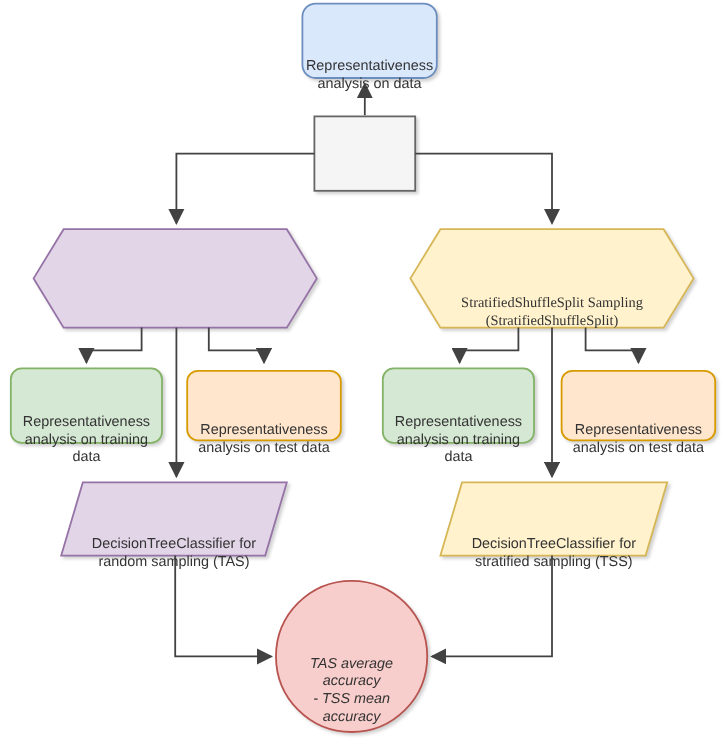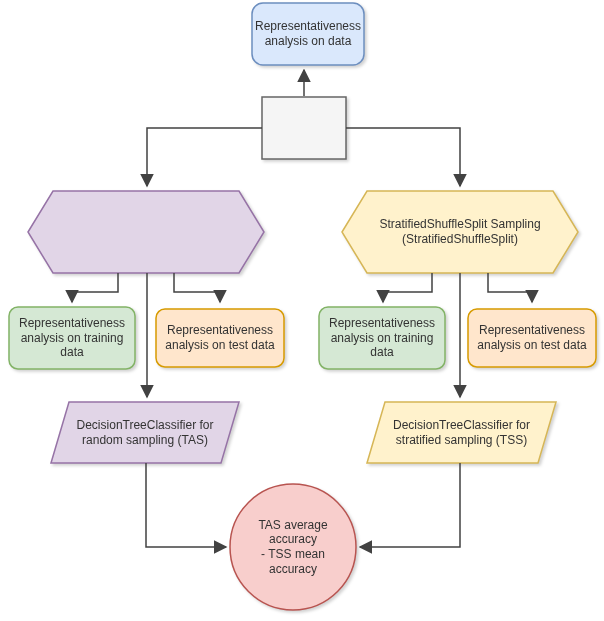--- a/index.html
+++ b/index.html
@@ -13,20 +13,21 @@
   .layer{position:absolute;left:0;top:0;width:604px;height:621px;}
   svg .shape{filter:drop-shadow(2px 2.5px 1.5px rgba(0,0,0,0.18));}
   .node{
     position:absolute;
     display:flex;align-items:center;justify-content:center;
     text-align:center;
     color:#333333;
     font-size:12px;line-height:1.22;
     white-space:pre-line;
     pointer-events:none;
+    margin-top:28px;
   }
   .node span{display:block;}
 </style>
 </head>
 <body>
 
 <div class="canvas">
 
   <svg class="layer" viewBox="0 0 604 621">
     <defs>
@@ -73,21 +74,21 @@
   </svg>
 
   <div class="node" style="left:252px;top:3px;width:112px;height:62px;">
     <span>Representativeness
 analysis on data</span>
   </div>
 
 
 
   <div class="node" style="left:342px;top:191px;width:236px;height:82px;">
-    <span style="width:230px;">StratifiedShuffleSplit Sampling
+    <span style="width:230px;font-family:Liberation Serif, serif;">StratifiedShuffleSplit Sampling
 (StratifiedShuffleSplit)</span>
   </div>
 
   <div class="node" style="left:9px;top:307px;width:126px;height:62px;">
     <span style="width:124px;">Representativeness
 analysis on training
 data</span>
   </div>
 
   <div class="node" style="left:156px;top:309px;width:128px;height:58px;">
@@ -110,18 +111,18 @@
     <span style="width:180px;">DecisionTreeClassifier for
 random sampling (TAS)</span>
   </div>
 
   <div class="node" style="left:367px;top:402px;width:189px;height:61px;">
     <span style="width:180px;">DecisionTreeClassifier for
 stratified sampling (TSS)</span>
   </div>
 
   <div class="node" style="left:230px;top:484px;width:126px;height:126px;">
-    <span style="width:106px;">TAS average
+    <span style="width:106px;font-style:italic;">TAS average
 accuracy
 - TSS mean accuracy</span>
   </div>
 
 </div>
 
 </body></html>

